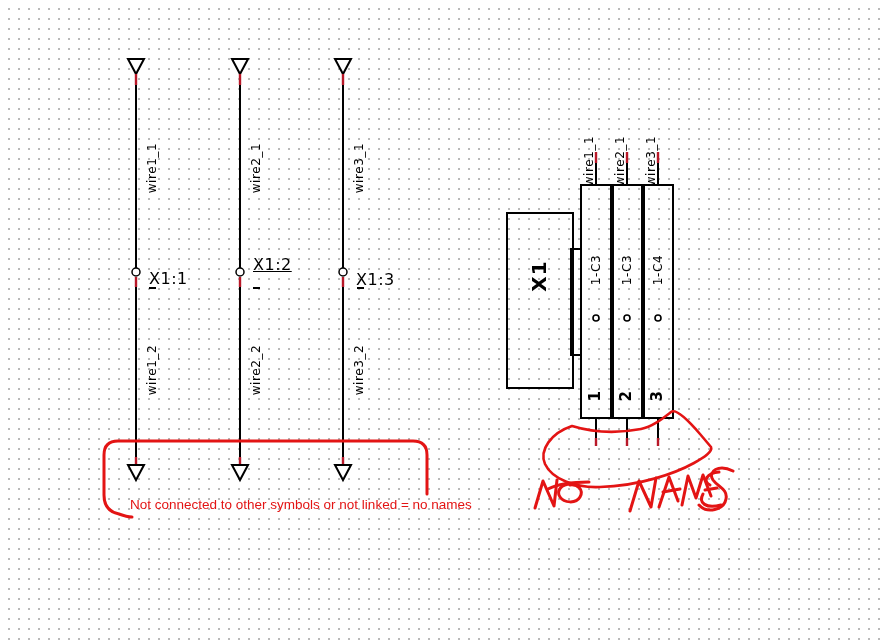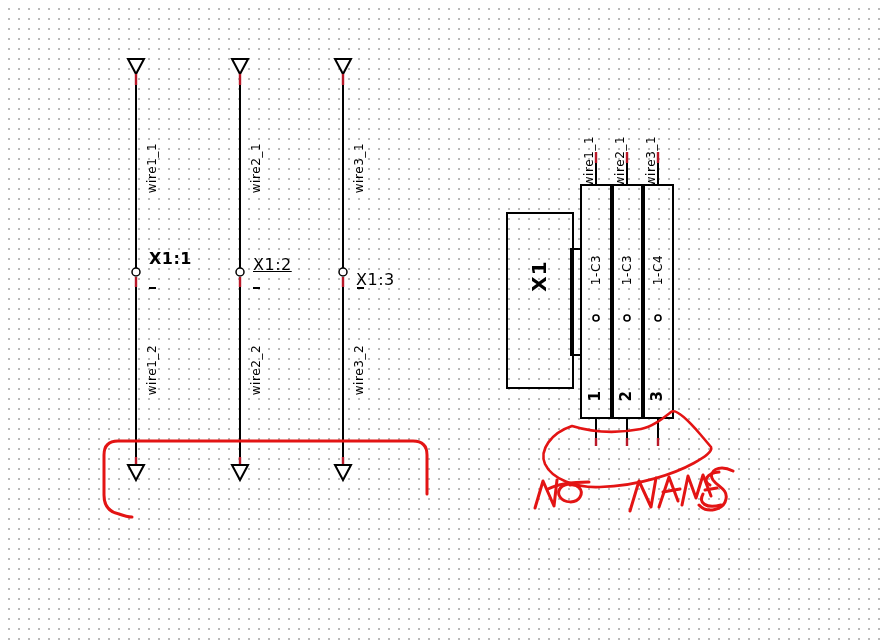--- a/index.html
+++ b/index.html
@@ -111,32 +111,33 @@
       <path d="M 682,505 L 688,476 L 696,498 L 703,475 L 711,496" stroke-width="3"></path>
       <path d="M 719,472 C 707,473 702,481 710,485 M 705,490 L 717,488 M 703,494 C 698,503 706,509 721,505" stroke-width="3"></path>
       <path d="M 733,471 C 719,464 707,471 713,480 C 718,487 728,489 726,499 C 724,510 707,514 699,505" stroke-width="3"></path>
     </g>
   </svg>
 
   <div class="vlabel" style="left:152px; top:168px;">wire1_1</div>
   <div class="vlabel" style="left:256px; top:168px;">wire2_1</div>
   <div class="vlabel" style="left:359px; top:168px;">wire3_1</div>
 
-  <div class="tlabel" style="left:149px; top:251px;font-weight:bold;">X1:1</div>
+  <div class="tlabel" style="left:149px; top:271px;">X1:1</div>
   <div class="tlabel" style="left:253px; top:257px;text-decoration:underline;">X1:2</div>
   <div class="tlabel" style="left:356px; top:272px;">X1:3</div>
 
   <div class="dash" style="left:149px; top:287px;"></div>
   <div class="dash" style="left:253px; top:287px;"></div>
   <div class="dash" style="left:357px; top:287px;"></div>
 
   <div class="vlabel" style="left:152px; top:370px;">wire1_2</div>
   <div class="vlabel" style="left:256px; top:370px;">wire2_2</div>
   <div class="vlabel" style="left:359px; top:370px;">wire3_2</div>
 
+  <div class="note">Not connected to other symbols or not linked = no names</div>
 
   <div class="vlabel x1" style="left:539px; top:276px;">X1</div>
 
   <div class="vlabel" style="left:589px; top:161px;">wire1_1</div>
   <div class="vlabel" style="left:620px; top:161px;">wire2_1</div>
   <div class="vlabel" style="left:651px; top:161px;">wire3_1</div>
 
   <div class="vlabel" style="left:596px; top:270px;">1-C3</div>
   <div class="vlabel" style="left:627px; top:270px;">1-C3</div>
   <div class="vlabel" style="left:658px; top:270px;">1-C4</div>

